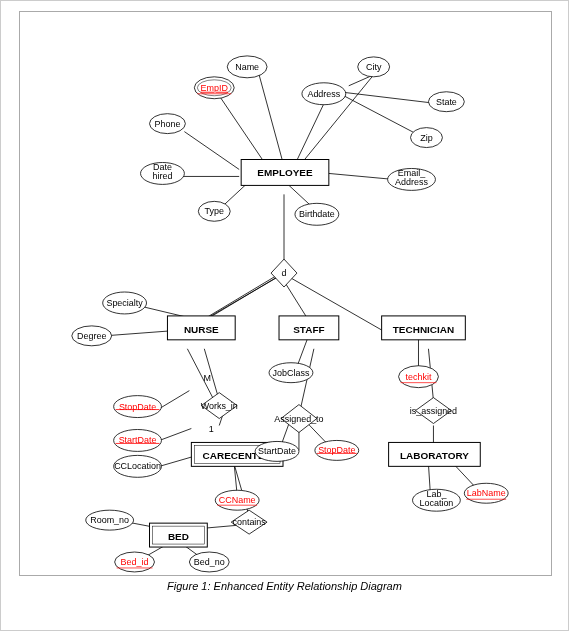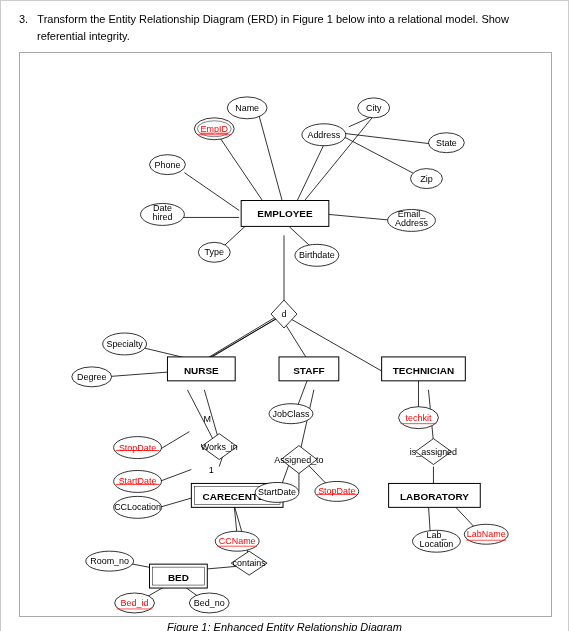--- a/index.html
+++ b/index.html
@@ -43,24 +43,20 @@
       position: absolute;
       top: 0; left: 0;
       width: 100%;
       height: 100%;
     }
   </style>
 </head>
 <body>
 
 <div class="page">
-  <p class="question-text">
-    <span>3.</span>
-    &nbsp;&nbsp;<span>Transform the Entity Relationship Diagram (ERD) in Figure 1 below into a relational model. Show referential integrity.</span>
-  </p>
 
   <div class="diagram-container">
     <svg viewBox="0 0 533 565" xmlns="http://www.w3.org/2000/svg">
 
       <defs>
         <style>
           text { font-family: Arial, sans-serif; font-size: 9px; }
           .bold-label { font-size: 10px; font-weight: bold; }
           .red-underline { text-decoration: underline; fill: red; }
           .red-strike { fill: red; }

